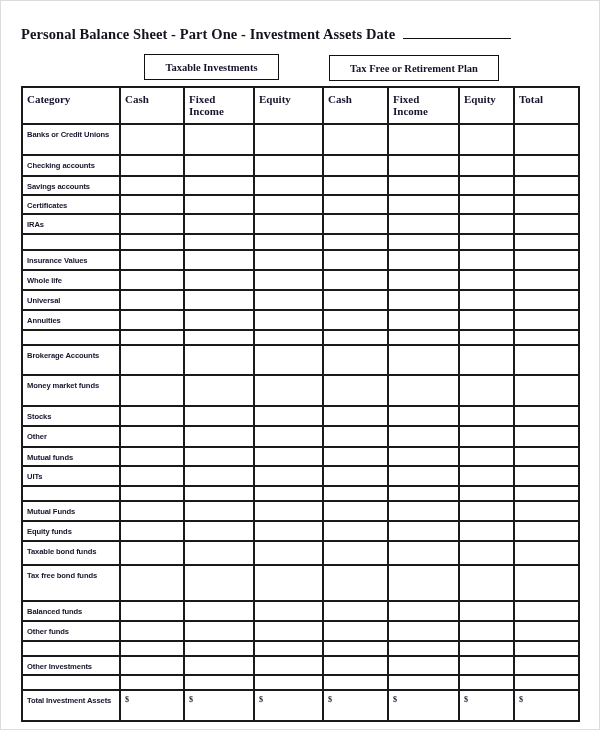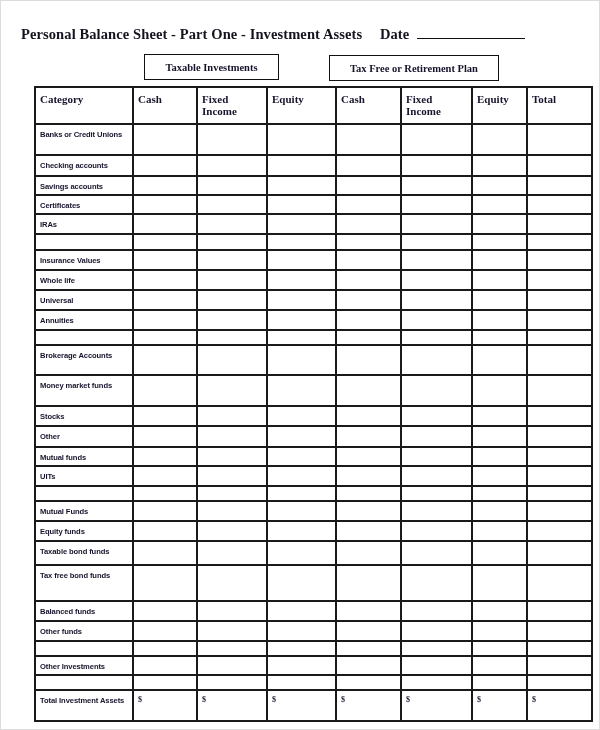--- a/index.html
+++ b/index.html
@@ -26,21 +26,20 @@
       position: absolute;
       left: 21px;
       top: 26px;
       font-size: 14.5px;
       font-weight: bold;
       white-space: nowrap;
       color: #15131f;
       letter-spacing: 0.1px;
     }
     .title .date-label {
-      margin-left: 14px;
     }
     .title .date-line {
       display: inline-block;
       width: 108px;
       border-bottom: 1.5px solid #111;
       margin-left: 4px;
       height: 12px;
       vertical-align: baseline;
     }
     .group-box {
@@ -53,21 +52,21 @@
       justify-content: center;
       box-sizing: border-box;
       color: #14132a;
       white-space: nowrap;
     }
     .group-taxable { left: 144px; top: 54px; width: 135px; height: 26px; }
     .group-taxfree { left: 329px; top: 55px; width: 170px; height: 26px; }
 
     table.grid {
       position: absolute;
-      left: 34px;
+      left: 21px;
       top: 86px;
       border-collapse: collapse;
       table-layout: fixed;
       width: 557px;
     }
     table.grid td, table.grid th {
       border: 2px solid #1a1a1a;
       padding: 0;
       vertical-align: top;
       box-sizing: border-box;

